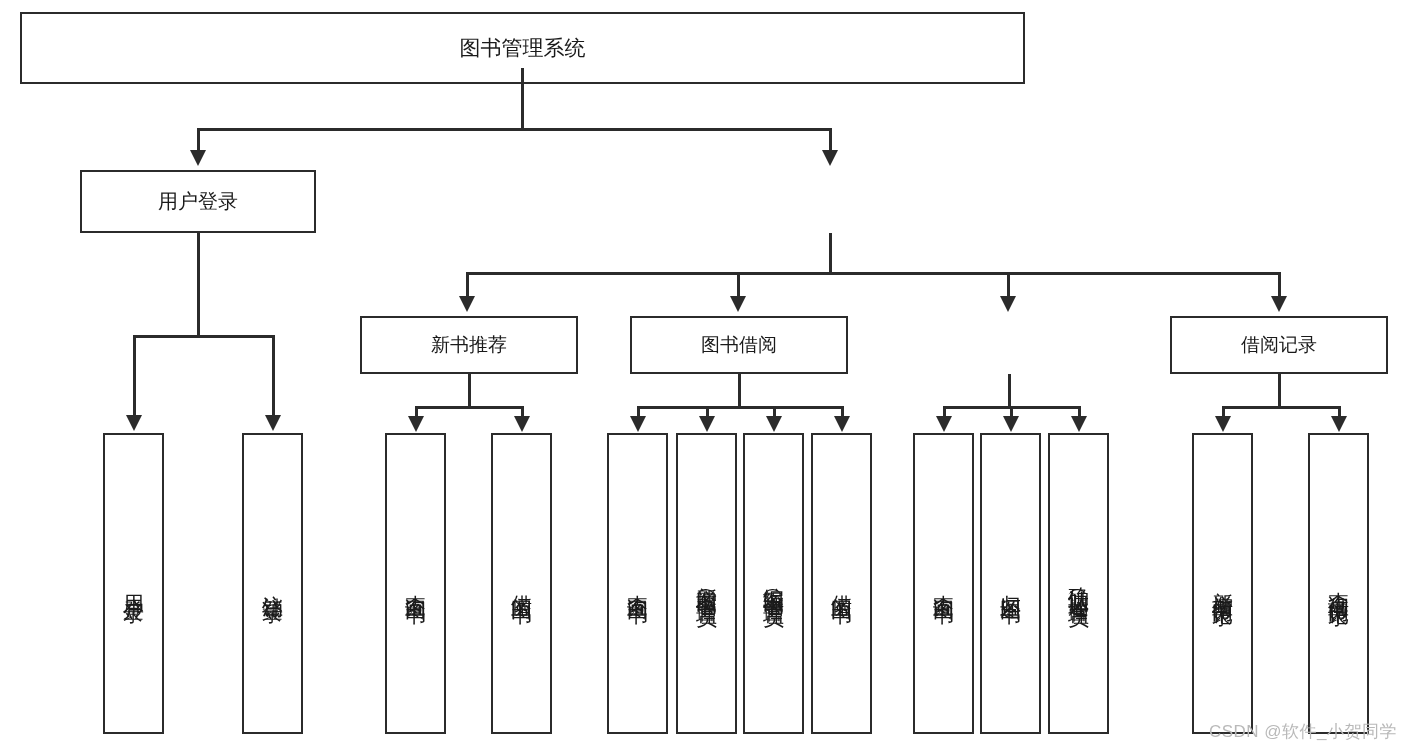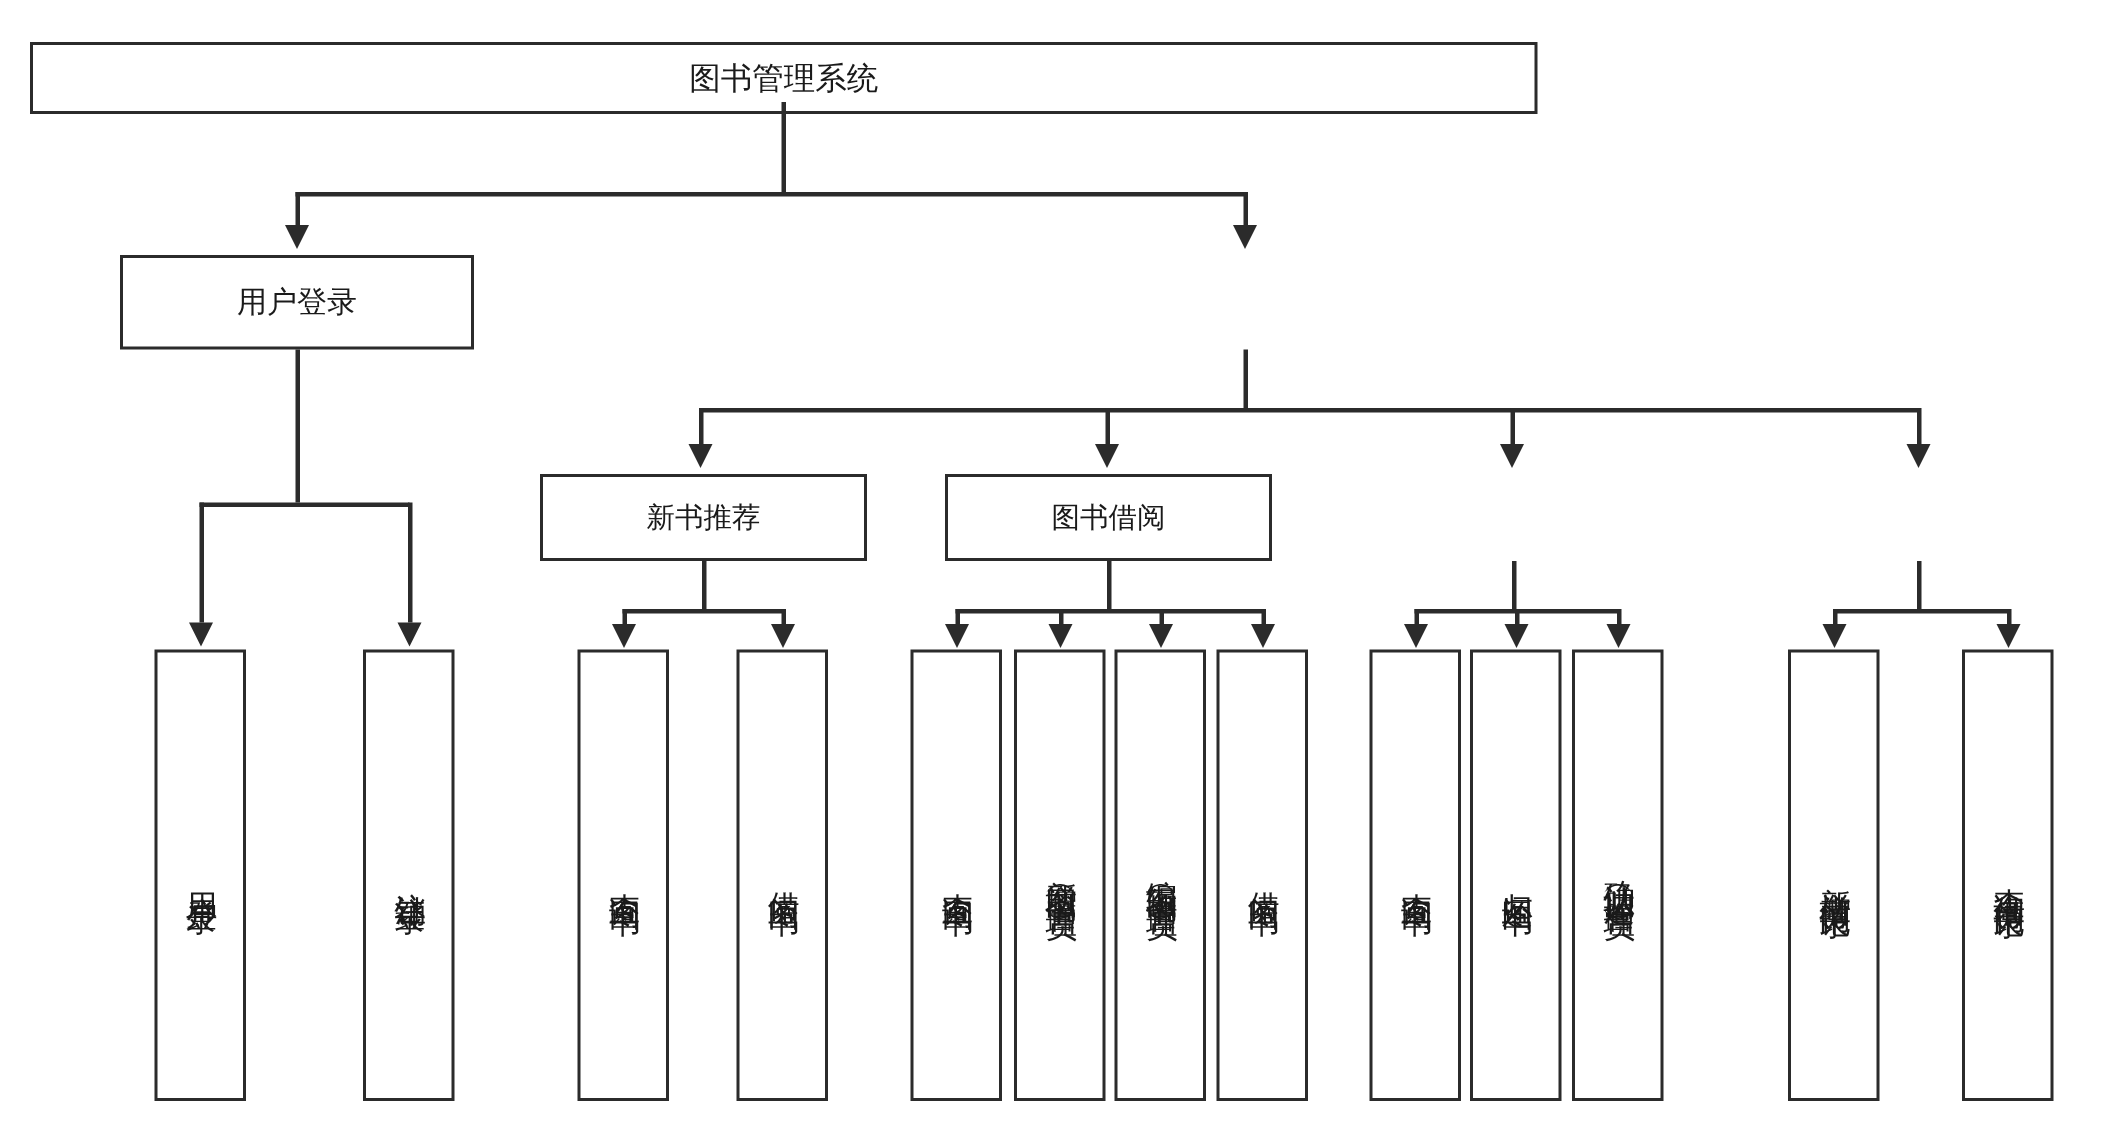--- a/index.html
+++ b/index.html
@@ -77,21 +77,21 @@
     color: #b9b9b9;
     white-space: nowrap;
     letter-spacing: 0.5px;
   }
 </style>
 </head>
 <body>
 
 <div id="canvas">
 
-  <div class="node level0" style="left:20px; top:28px; width:1005px; height:48px;">
+  <div class="node level0" style="left:20px; top:12px; width:1005px; height:72px;">
     <span class="lbl">图书管理系统</span>
   </div>
 
   <div class="vline" style="left:521px; top:68px; height:60px;"></div>
   <div class="hline" style="left:197px; top:128px; width:634px;"></div>
   <div class="vline" style="left:197px; top:128px; height:22px;"></div>
   <div class="arrow" style="left:190px; top:150px;"></div>
   <div class="vline" style="left:829px; top:128px; height:22px;"></div>
   <div class="arrow" style="left:822px; top:150px;"></div>
 
@@ -116,20 +116,23 @@
   <div class="arrow" style="left:1000px; top:296px;"></div>
   <div class="vline" style="left:1278px; top:272px; height:24px;"></div>
   <div class="arrow" style="left:1271px; top:296px;"></div>
 
   <div class="node level2" style="left:360px; top:316px; width:218px; height:58px;">
     <span class="lbl">新书推荐</span>
   </div>
   <div class="node level2" style="left:630px; top:316px; width:218px; height:58px;">
     <span class="lbl">图书借阅</span>
   </div>
+  <div class="node level2" style="left:1170px; top:316px; width:218px; height:58px;">
+    <span class="lbl">借阅记录</span>
+  </div>
 
   <div class="vline" style="left:468px; top:374px; height:32px;"></div>
   <div class="hline" style="left:415px; top:406px; width:107px;"></div>
   <div class="vline" style="left:415px; top:406px; height:10px;"></div>
   <div class="arrow" style="left:408px; top:416px;"></div>
   <div class="vline" style="left:521px; top:406px; height:10px;"></div>
   <div class="arrow" style="left:514px; top:416px;"></div>
 
   <div class="vline" style="left:738px; top:374px; height:32px;"></div>
   <div class="hline" style="left:637px; top:406px; width:206px;"></div>
@@ -195,14 +198,15 @@
     <span class="lbl">确认归还（管理员）</span>
   </div>
 
   <div class="node leaf" style="left:1192px; top:433px; width:61px; height:301px;">
     <span class="lbl">新增借阅记录</span>
   </div>
   <div class="node leaf" style="left:1308px; top:433px; width:61px; height:301px;">
     <span class="lbl">查询借阅记录</span>
   </div>
 
+  <div id="watermark">CSDN @软件_小贺同学</div>
 
 </div>
 
 </body></html>

